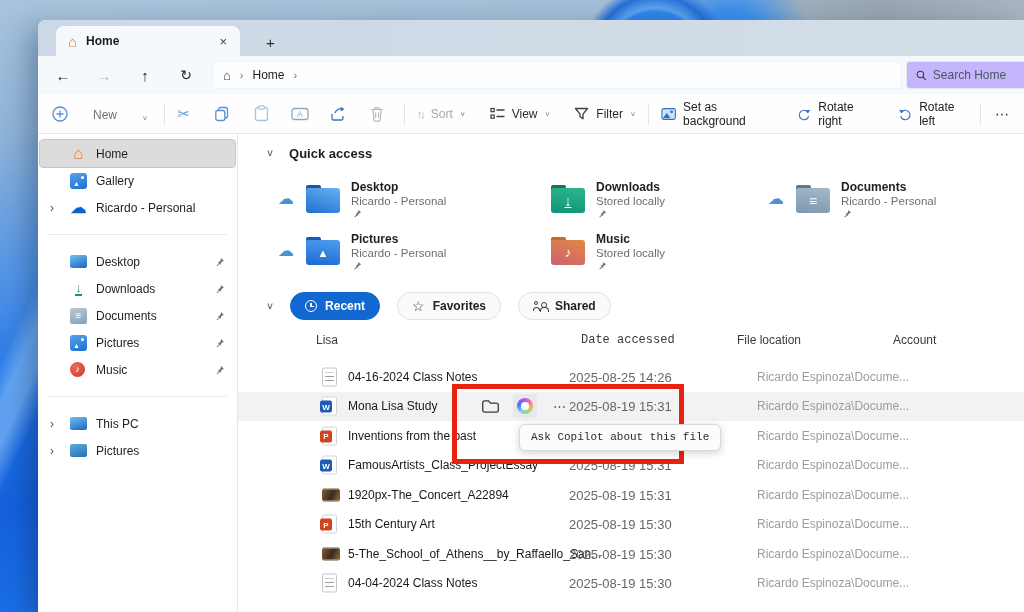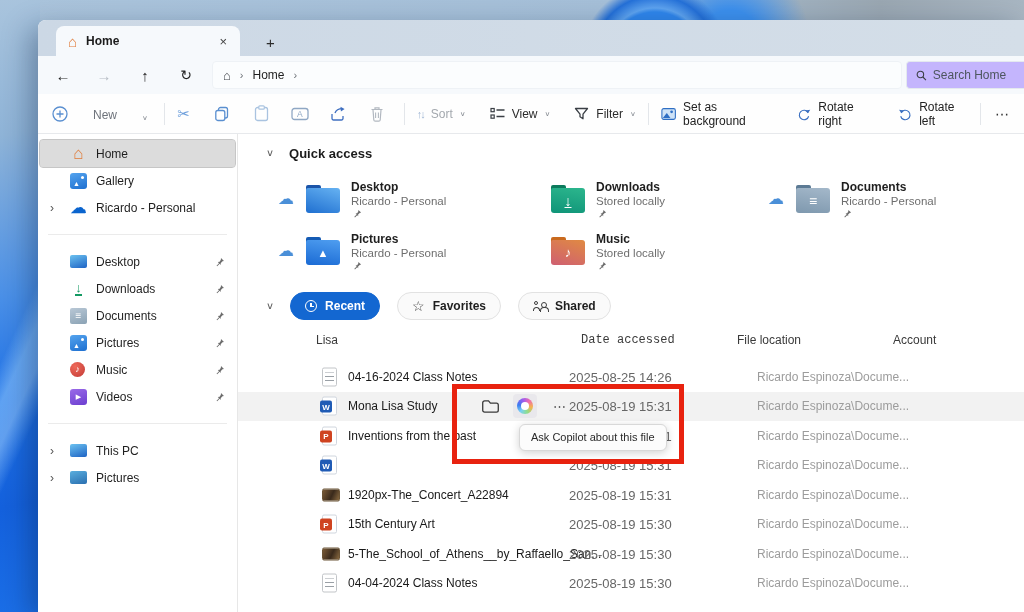--- a/index.html
+++ b/index.html
@@ -161,21 +161,21 @@
   .ract.cop { background:#e9e8ec; margin-left:11px; }
   .ract.more-b { margin-left:11px; font-size:13px; color:#333; letter-spacing:1px; }
   .copilot { width:16px; height:16px; border-radius:50%; position:relative;
     background:conic-gradient(from 220deg,#7ad0f5,#3b7bf0,#9a5cf0,#ef6bb0,#f5b34d,#8fde8d,#7ad0f5); }
   .copilot::after { content:""; position:absolute; left:4px; top:4px; width:8px; height:8px; border-radius:50%; background:#fff; }
 
   
   .redbox { position:absolute; left:452px; top:384px; width:232px; height:80px; border:5px solid #e8220f; z-index:5; }
   .tooltip { position:absolute; left:519px; top:424px; height:27px; line-height:25px; padding:0 11px;
     background:#fcfcfc; border:1px solid #d8d8d8; border-radius:6px; box-shadow:0 2px 8px rgba(0,0,0,.18);
-    font-size:11px; color:#2a2a2a; z-index:6; white-space:nowrap; }
+    font-size:11px; color:#2a2a2a; z-index:6; white-space:nowrap;font-family:Liberation Mono, monospace; }
 
   svg { display:block; }
 </style>
 </head>
 <body>
 
 <div class="wp-top"></div>
 <div class="wp-left"></div>
 
 <div class="window">
@@ -380,30 +380,20 @@
             <span class="chevslot"></span>
             <span class="si si-music"></span>
             <span>Music</span>
             <span class="pin-w">
               <svg viewBox="0 0 12 12">
                 <path d="M7.2 1.2 10.8 4.8 9 5.2 6.8 7.4 7 9.6 5.6 8.2 2.6 11.2 1.8 10.4 4.8 7.4 3.4 6 5.6 5.8 7 3.2z" fill="#6d6d6d"></path>
               </svg>
             </span>
           </div>
 
-          <div class="side-item">
-            <span class="chevslot"></span>
-            <span class="si si-videos"></span>
-            <span>Videos</span>
-            <span class="pin-w">
-              <svg viewBox="0 0 12 12">
-                <path d="M7.2 1.2 10.8 4.8 9 5.2 6.8 7.4 7 9.6 5.6 8.2 2.6 11.2 1.8 10.4 4.8 7.4 3.4 6 5.6 5.8 7 3.2z" fill="#6d6d6d"></path>
-              </svg>
-            </span>
-          </div>
         </div>
       <div class="sep"></div>
       <div>
 
           <div class="side-item">
             <span class="chevslot"><span>›</span></span>
             <span class="si si-thispc"></span>
             <span>This PC</span>
 
           </div>
@@ -561,20 +551,21 @@
             <span class="fi fi-ppt"></span>
             <span class="fname">Inventions from the past</span>
 
             <span class="fdate">2025-08-19 15:31</span>
             <span class="floc">Ricardo Espinoza\Docume...</span>
             <span class="facct"></span>
           </div>
 
           <div class="frow">
             <span class="fi fi-word"></span>
+            <span class="fname">FamousArtists_Class_ProjectEssay</span>
 
             <span class="fdate">2025-08-19 15:31</span>
             <span class="floc">Ricardo Espinoza\Docume...</span>
             <span class="facct"></span>
           </div>
 
           <div class="frow">
             <span class="fi fi-image"></span>
             <span class="fname">1920px-The_Concert_A22894</span>
 

